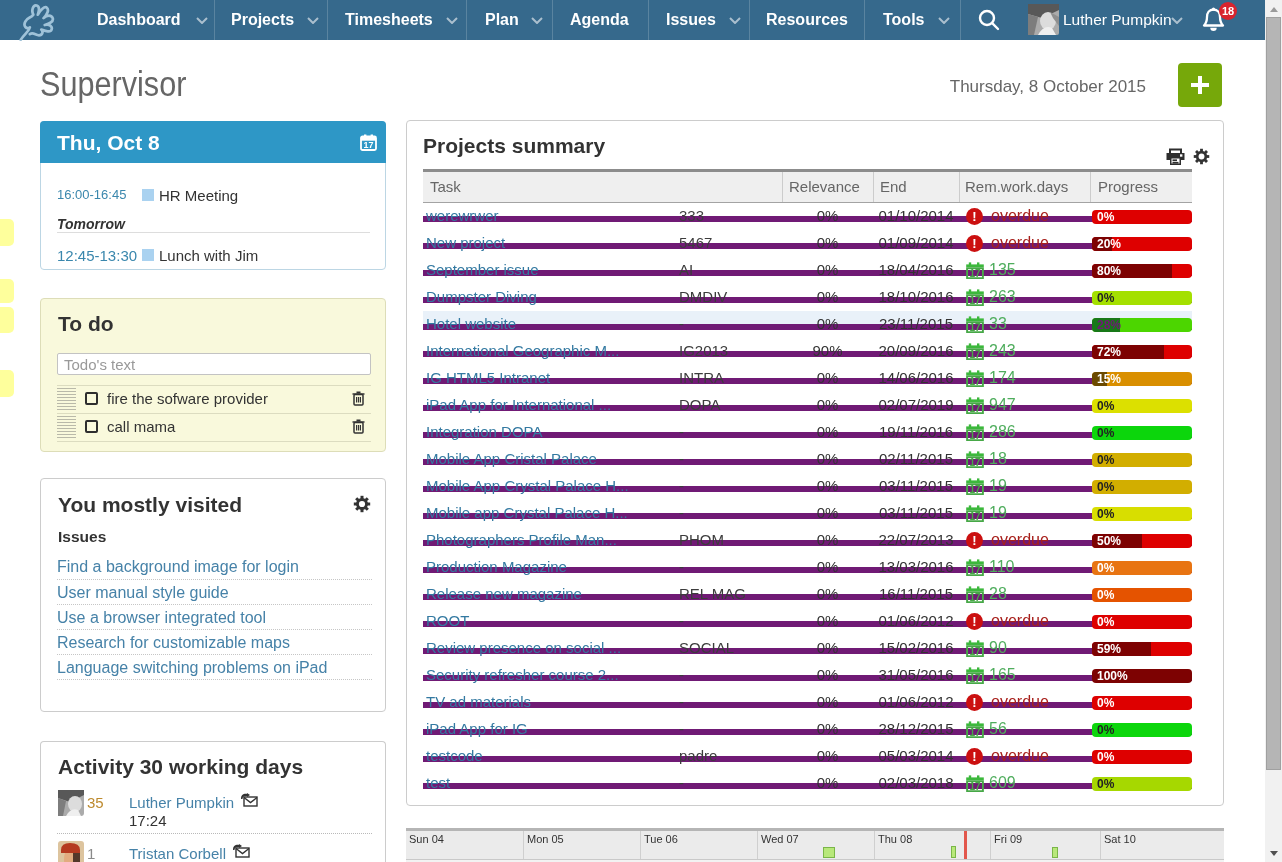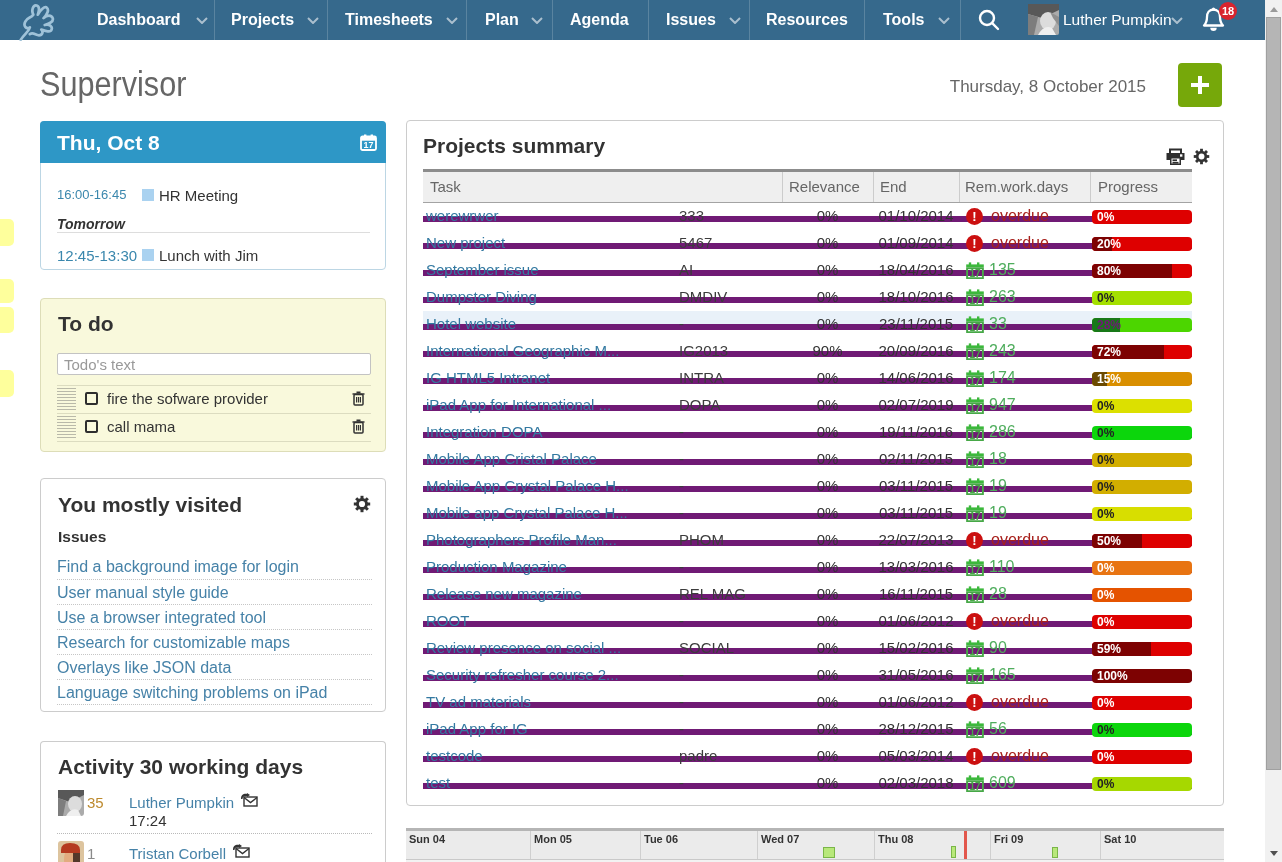--- a/index.html
+++ b/index.html
@@ -53,21 +53,21 @@
 .dnum { position:absolute; left:566px; color:#4fad5d; font-size:16px; height:27px; line-height:25px; }
 .bar { position:absolute; left:669px; top:6.5px; width:100px; height:14px; border-radius:4px;
   overflow:hidden; font-size:12px; font-weight:bold; line-height:14px; }
 .seg { position:absolute; left:0; top:0; height:14px; }
 .blab { position:absolute; left:5px; top:0; }
 
 
 #tline { position:absolute; left:406px; top:828px; width:818px; height:34px;
   background:#ebebeb; border-top:3px solid #b5b5b5; }
 .day { position:absolute; top:0; height:31px; border-left:1px solid #cfcfcf;
-  font-size:11px; color:#333; padding:2px 0 16px 3px;font-weight:bold; }
+  font-size:11px; color:#333; padding:2px 0 16px 3px; }
 </style>
 </head>
 <body>
 <div id="stage">
 
 <div id="nav">
   <svg class="abs" style="left:15px;top:1px" width="48" height="40" viewBox="0 0 42 35">
     <g fill="none" stroke="#9fc2d8" stroke-width="2.4" stroke-linecap="round" stroke-linejoin="round">
       <path d="M5,34 C8,29 12,27 13,23 C10,25 7,22 9,18 C11,14 14,15 16,12 C14,8 16,3 19,4 C22,5 21,9 20,12 C22,8 26,4 28,6 C30,8 28,12 25,15 C28,12 32,12 33,15 C34,18 30,20 26,21 C30,20 33,22 32,25 C31,28 26,26 23,25 C25,27 24,30 21,30 C18,30 16,27 13,29"></path>
     </g>
@@ -219,21 +219,20 @@
           <line x1="5.5" y1="12.5" x2="3.2" y2="14.8"></line>
     </g>
     <circle cx="9" cy="9" r="3.1" fill="#fff"></circle>
   </svg>
   <div class="abs" style="left:17px;top:49px;font-size:15.5px;font-weight:bold;color:#333">Issues</div>
   <div class="abs" style="left:16px;top:76px;width:315px;font-size:16px">
     <div style="height:25px;border-bottom:1px dotted #c6c6c6;padding-top:3px"><span class="lnk">Find a background image for login</span></div>
     <div style="height:25px;border-bottom:1px dotted #c6c6c6;padding-top:4px"><span class="lnk">User manual style guide</span></div>
     <div style="height:25px;border-bottom:1px dotted #c6c6c6;padding-top:4px"><span class="lnk">Use a browser integrated tool</span></div>
     <div style="height:25px;border-bottom:1px dotted #c6c6c6;padding-top:4px"><span class="lnk">Research for customizable maps</span></div>
-    <div style="height:25px;border-bottom:1px dotted #c6c6c6;padding-top:4px"><span class="lnk">Overlays like JSON data</span></div>
     <div style="height:25px;border-bottom:1px dotted #c6c6c6;padding-top:4px"><span class="lnk">Language switching problems on iPad</span></div>
   </div>
 </div>
 
 <div class="panel" style="top:741px;height:130px;border-bottom:none;border-radius:4px 4px 0 0;overflow:hidden">
   <div class="ptitle abs" style="left:17px;top:13px">Activity 30 working days</div>
   <svg class="abs" style="left:17px;top:48px" width="26" height="26">
     <rect width="26" height="26" rx="3" fill="#ababab"></rect>
     <path d="M0,0 L26,0 L26,5 L12,12 L0,8 Z" fill="#585858"></path>
     <path d="M0,8 L8,11 L5,26 L0,26 Z" fill="#7d7d7d"></path>
@@ -644,21 +643,21 @@
         </svg>
         <span class="dnum">609</span>
         <div class="bar" style="background:#a6d800;color:#222">
           <span class="blab">0%</span>
         </div>
       </div>
 </div>
 
 <div id="tline">
   <div class="day" style="left:0;width:117px;border-left:none">Sun 04</div>
-  <div class="day" style="left:124px;width:117px">Mon 05</div>
+  <div class="day" style="left:117px;width:117px">Mon 05</div>
   <div class="day" style="left:234px;width:117px">Tue 06</div>
   <div class="day" style="left:351px;width:117px">Wed 07</div>
   <div class="day" style="left:468px;width:116px">Thu 08</div>
   <div class="day" style="left:584px;width:110px">Fri 09</div>
   <div class="day" style="left:694px;width:124px">Sat 10</div>
   <div class="abs" style="left:0;top:28px;width:818px;height:1px;background:#c9c9c9"></div>
   <div class="abs" style="left:0;top:29px;width:818px;height:2px;background:#f2f2f2"></div>
   <div class="abs" style="left:417px;top:16px;width:12px;height:11px;background:#b8e87a;border:1px solid #7ab648"></div>
   <div class="abs" style="left:545px;top:15px;width:5px;height:12px;background:#b8e87a;border:1px solid #7ab648"></div>
   <div class="abs" style="left:646px;top:16px;width:6px;height:11px;background:#b8e87a;border:1px solid #7ab648"></div>

